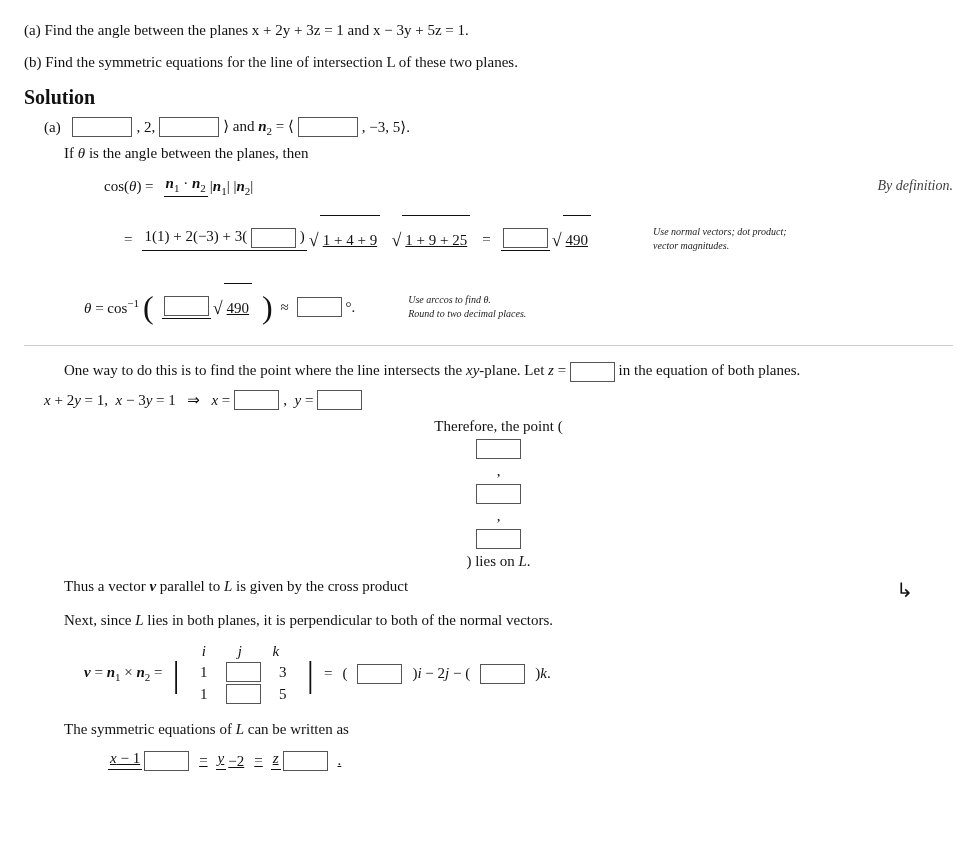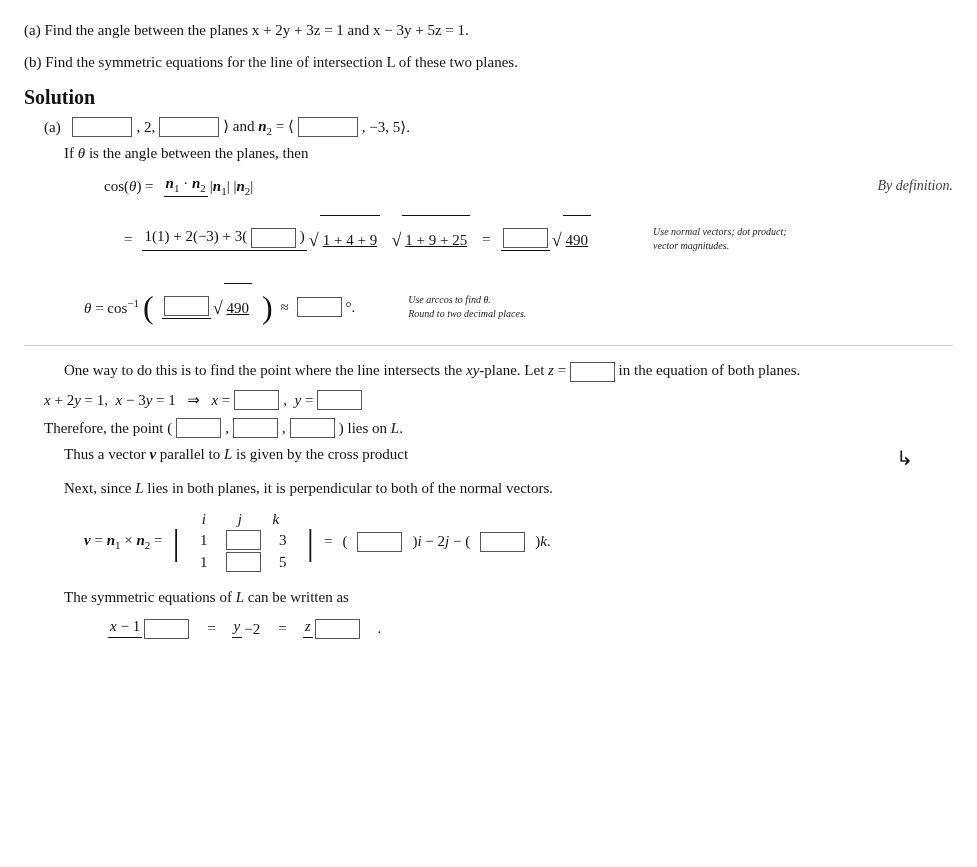--- a/index.html
+++ b/index.html
@@ -245,21 +245,21 @@
 
   <div class="eq-row indent1" style="margin-top:6px;">
     <span><span class="italic">x</span> + 2<span class="italic">y</span> = 1, &nbsp;<span class="italic">x</span> − 3<span class="italic">y</span> = 1</span>
     &nbsp;&nbsp;⇒&nbsp;&nbsp;
     <span><span class="italic">x</span> =</span>
     <span class="blank-box-sm"></span>
     <span>, &nbsp;<span class="italic">y</span> =</span>
     <span class="blank-box-sm"></span>
   </div>
 
-  <div class="eq-row indent1" style="margin-top:8px;">
+  <div class="eq-row indent1" style="margin-top:8px;flex-direction:column;">
     <span>Therefore, the point (</span>
     <span class="blank-box-sm"></span>
     <span>,</span>
     <span class="blank-box-sm"></span>
     <span>,</span>
     <span class="blank-box-sm"></span>
     <span>) lies on <span class="italic">L</span>.</span>
   </div>
 
   <div class="problem-line indent1">
@@ -301,21 +301,21 @@
     <span class="blank-box-sm"></span>
     <span>)<span class="italic">i</span> − 2<span class="italic">j</span> − (</span>
     <span class="blank-box-sm"></span>
     <span>)<span class="italic">k</span>.</span>
   </div>
 
   <div class="problem-line indent1" style="margin-top:10px;">
     The symmetric equations of <span class="italic">L</span> can be written as
   </div>
 
-  <div style="margin: 8px 0 8px 60px; display:flex; align-items:center; gap:12px;">
+  <div style="margin: 8px 0 8px 60px; display:flex; align-items:center; gap:4px;text-decoration:underline;">
     <div class="fraction">
       <div class="numerator"><span class="italic">x</span> − 1</div>
       <div class="denominator">
         <span class="blank-box-sm"></span>
       </div>
     </div>
     <span>=</span>
     <div class="fraction">
       <div class="numerator"><span class="italic">y</span></div>
       <div class="denominator">−2</div>

